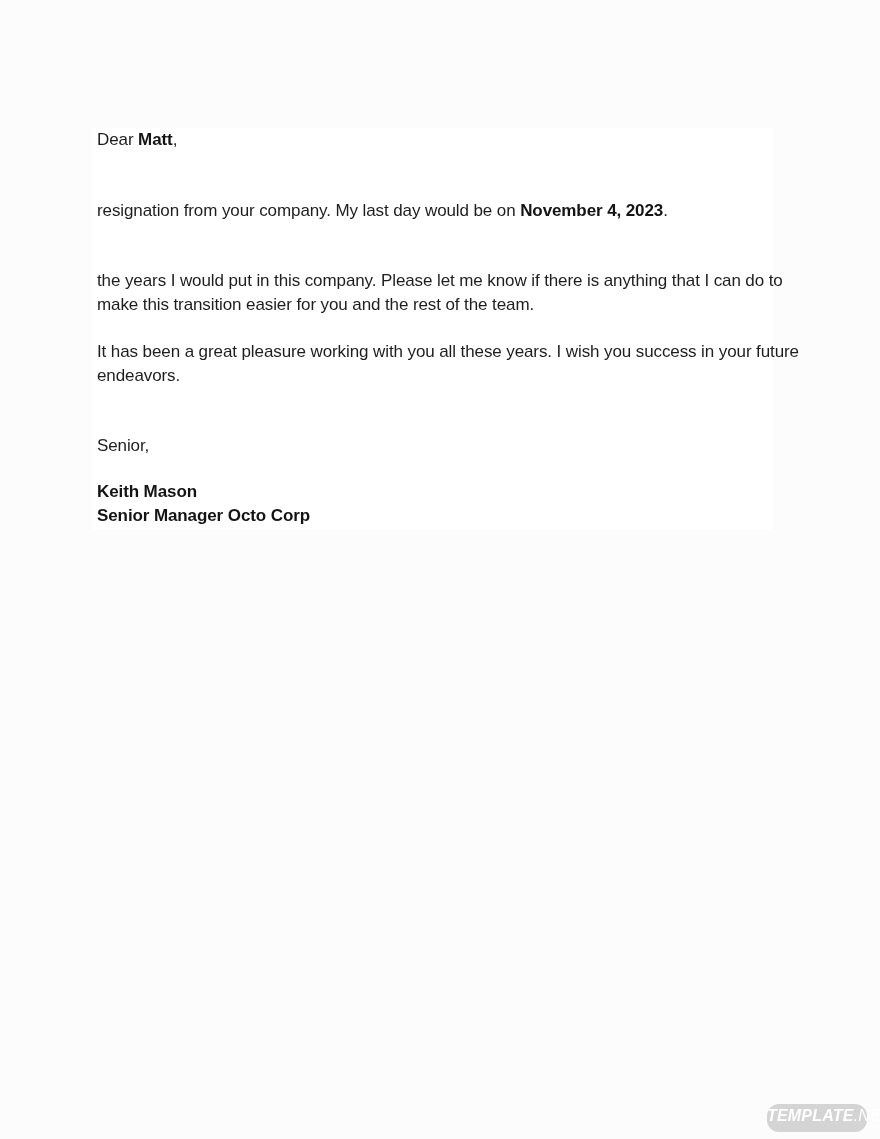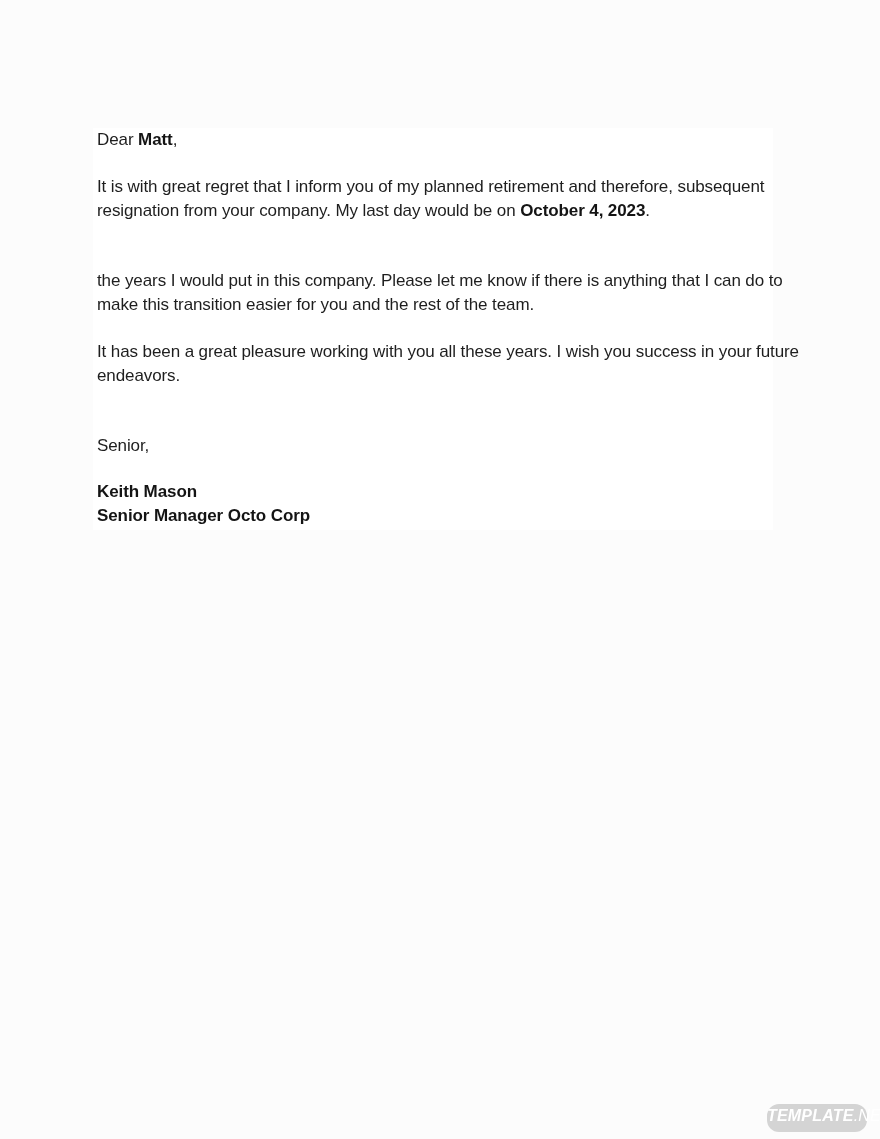--- a/index.html
+++ b/index.html
@@ -52,22 +52,21 @@
     }
     .watermark .net { font-weight: normal; }
   </style>
 </head>
 <body>
 
 <div class="letter">
 
   <div class="line" style="top:0px;"><span>Dear </span><b>Matt</b><span>,</span></div>
 
-  <div class="line" style="top:47px;">It is with great regret that I inform you of my planned retirement and therefore, subsequent</div>
-  <div class="line" style="top:71px;"><span>resignation from your company. My last day would be on </span><b>October 4, 2023</b><span>.</span></div>
+  <div class="line" style="top:71px;"><span>resignation from your company. My last day would be on </span><b>November 4, 2023</b><span>.</span></div>
 
   <div class="line" style="top:141px;">the years I would put in this company. Please let me know if there is anything that I can do to</div>
   <div class="line" style="top:165px;">make this transition easier for you and the rest of the team.</div>
 
   <div class="line" style="top:212px;">It has been a great pleasure working with you all these years. I wish you success in your future</div>
   <div class="line" style="top:236px;">endeavors.</div>
 
   <div class="line" style="top:306px;">Senior,</div>
 
   <div class="line" style="top:352px;"><b>Keith Mason</b></div>

